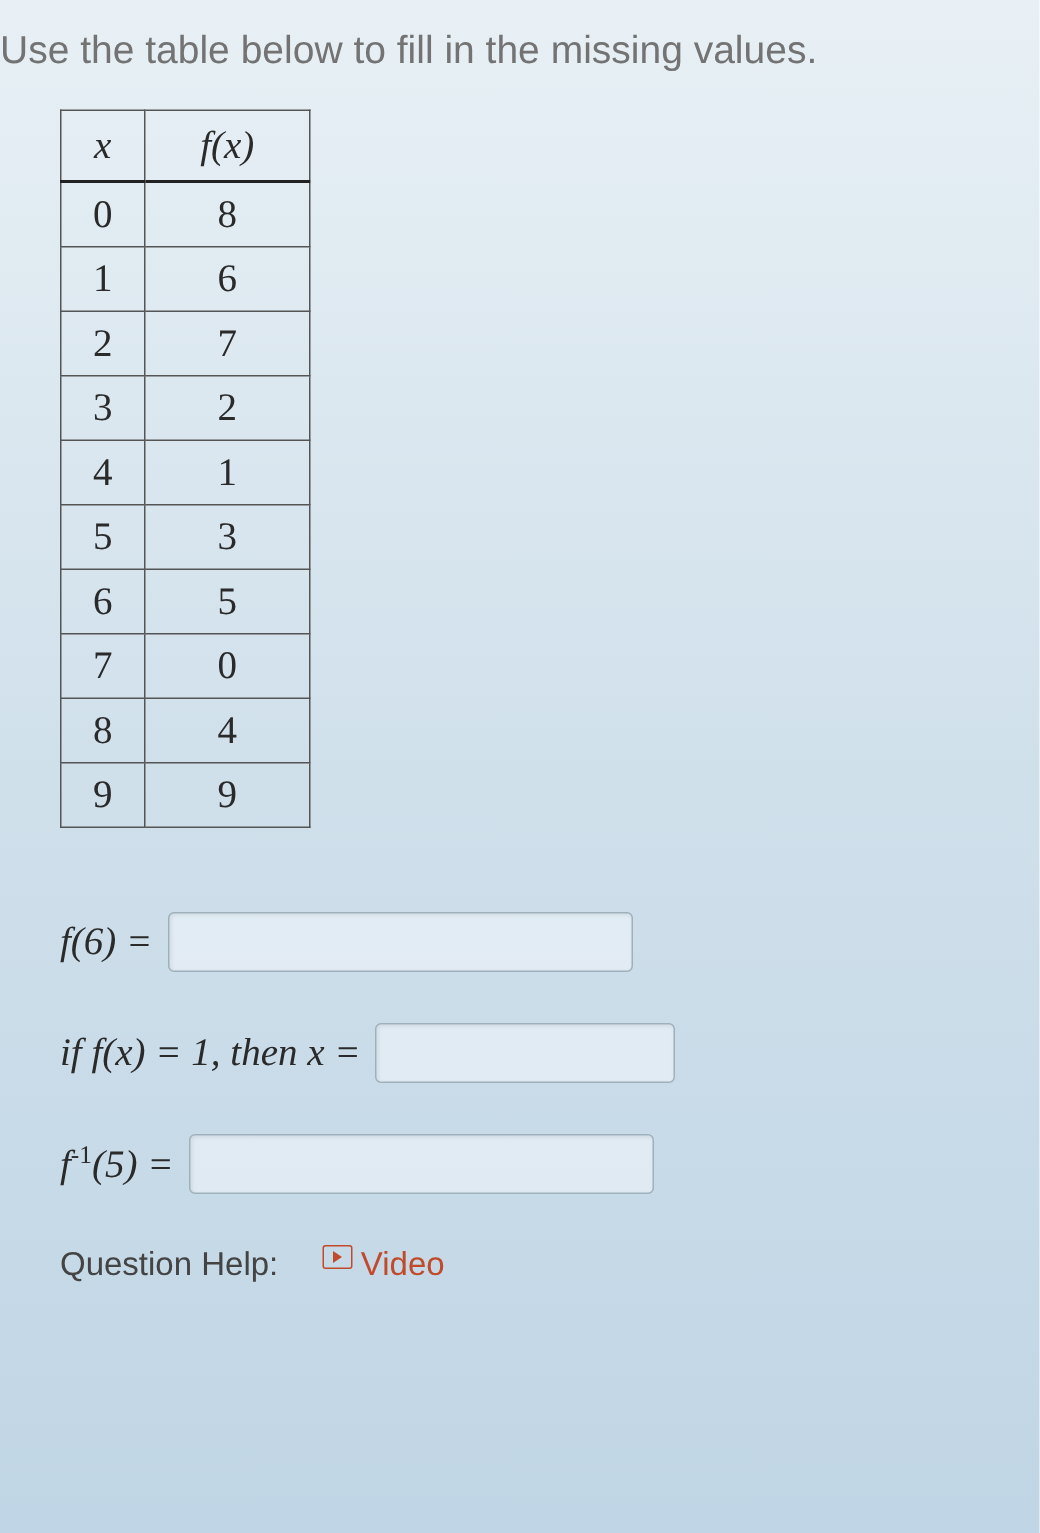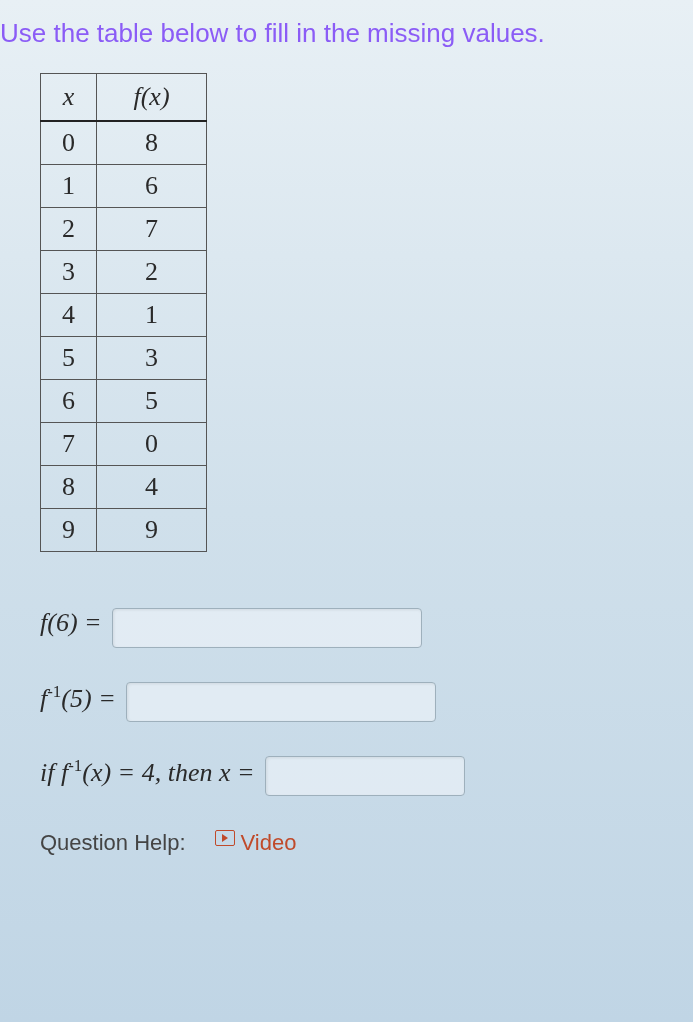--- a/index.html
+++ b/index.html
@@ -7,21 +7,21 @@
       width: 693px;
       height: 1022px;
       background: linear-gradient(180deg, #e8f0f5 0%, #d0e0eb 50%, #c0d5e5 100%);
       font-family: Georgia, 'Times New Roman', serif;
       color: #2a2a2a;
       padding: 0;
       overflow: hidden;
     }
     .instruction {
       font-size: 26px;
-      color: #8b5cf6;
+      color: #737373;
       padding: 18px 0 24px 0;
       font-family: 'Segoe UI', Arial, sans-serif;
       font-weight: 400;
     }
     .table-wrap {
       margin-left: 40px;
       margin-bottom: 56px;
     }
     table {
       border-collapse: collapse;
@@ -43,21 +43,21 @@
     th.col-x { width: 56px; }
     th.col-fx { width: 110px; text-align: center; }
     td.col-x { width: 56px; }
     td.col-fx { width: 110px; }
     .questions {
       margin-left: 40px;
       font-size: 26px;
     }
     .qrow {
       display: flex;
-      align-items: flex-start;
+      align-items: center;
       margin-bottom: 34px;
       font-family: Georgia, serif;
     }
     .qlabel {
       font-style: italic;
       white-space: nowrap;
     }
     .input-box {
       display: inline-block;
       height: 40px;
@@ -160,30 +160,28 @@
       </tbody>
   </table>
 </div>
 
 <div class="questions">
   <div class="qrow">
     <span class="qlabel">f(6) =</span>
     <span class="input-box w-long"></span>
   </div>
   <div class="qrow">
+    <span class="qlabel">if f(x) = 1, then x =</span>
+    <span class="input-box w-med"></span>
+  </div>
+  <div class="qrow">
     <span class="qlabel">
       <span>f</span><span class="sup">-1</span><span>(5) =</span>
     </span>
     <span class="input-box w-long"></span>
-  </div>
-  <div class="qrow">
-    <span class="qlabel">
-      <span>if f</span><span class="sup">-1</span><span>(x) = 4, then x =</span>
-    </span>
-    <span class="input-box w-med"></span>
   </div>
 </div>
 
 <div class="help-row">
   <span>Question Help:</span>
   <span class="video-link">
     <span class="play-icon">
         <span class="play-tri"></span>
       </span>
     <span>Video</span>

